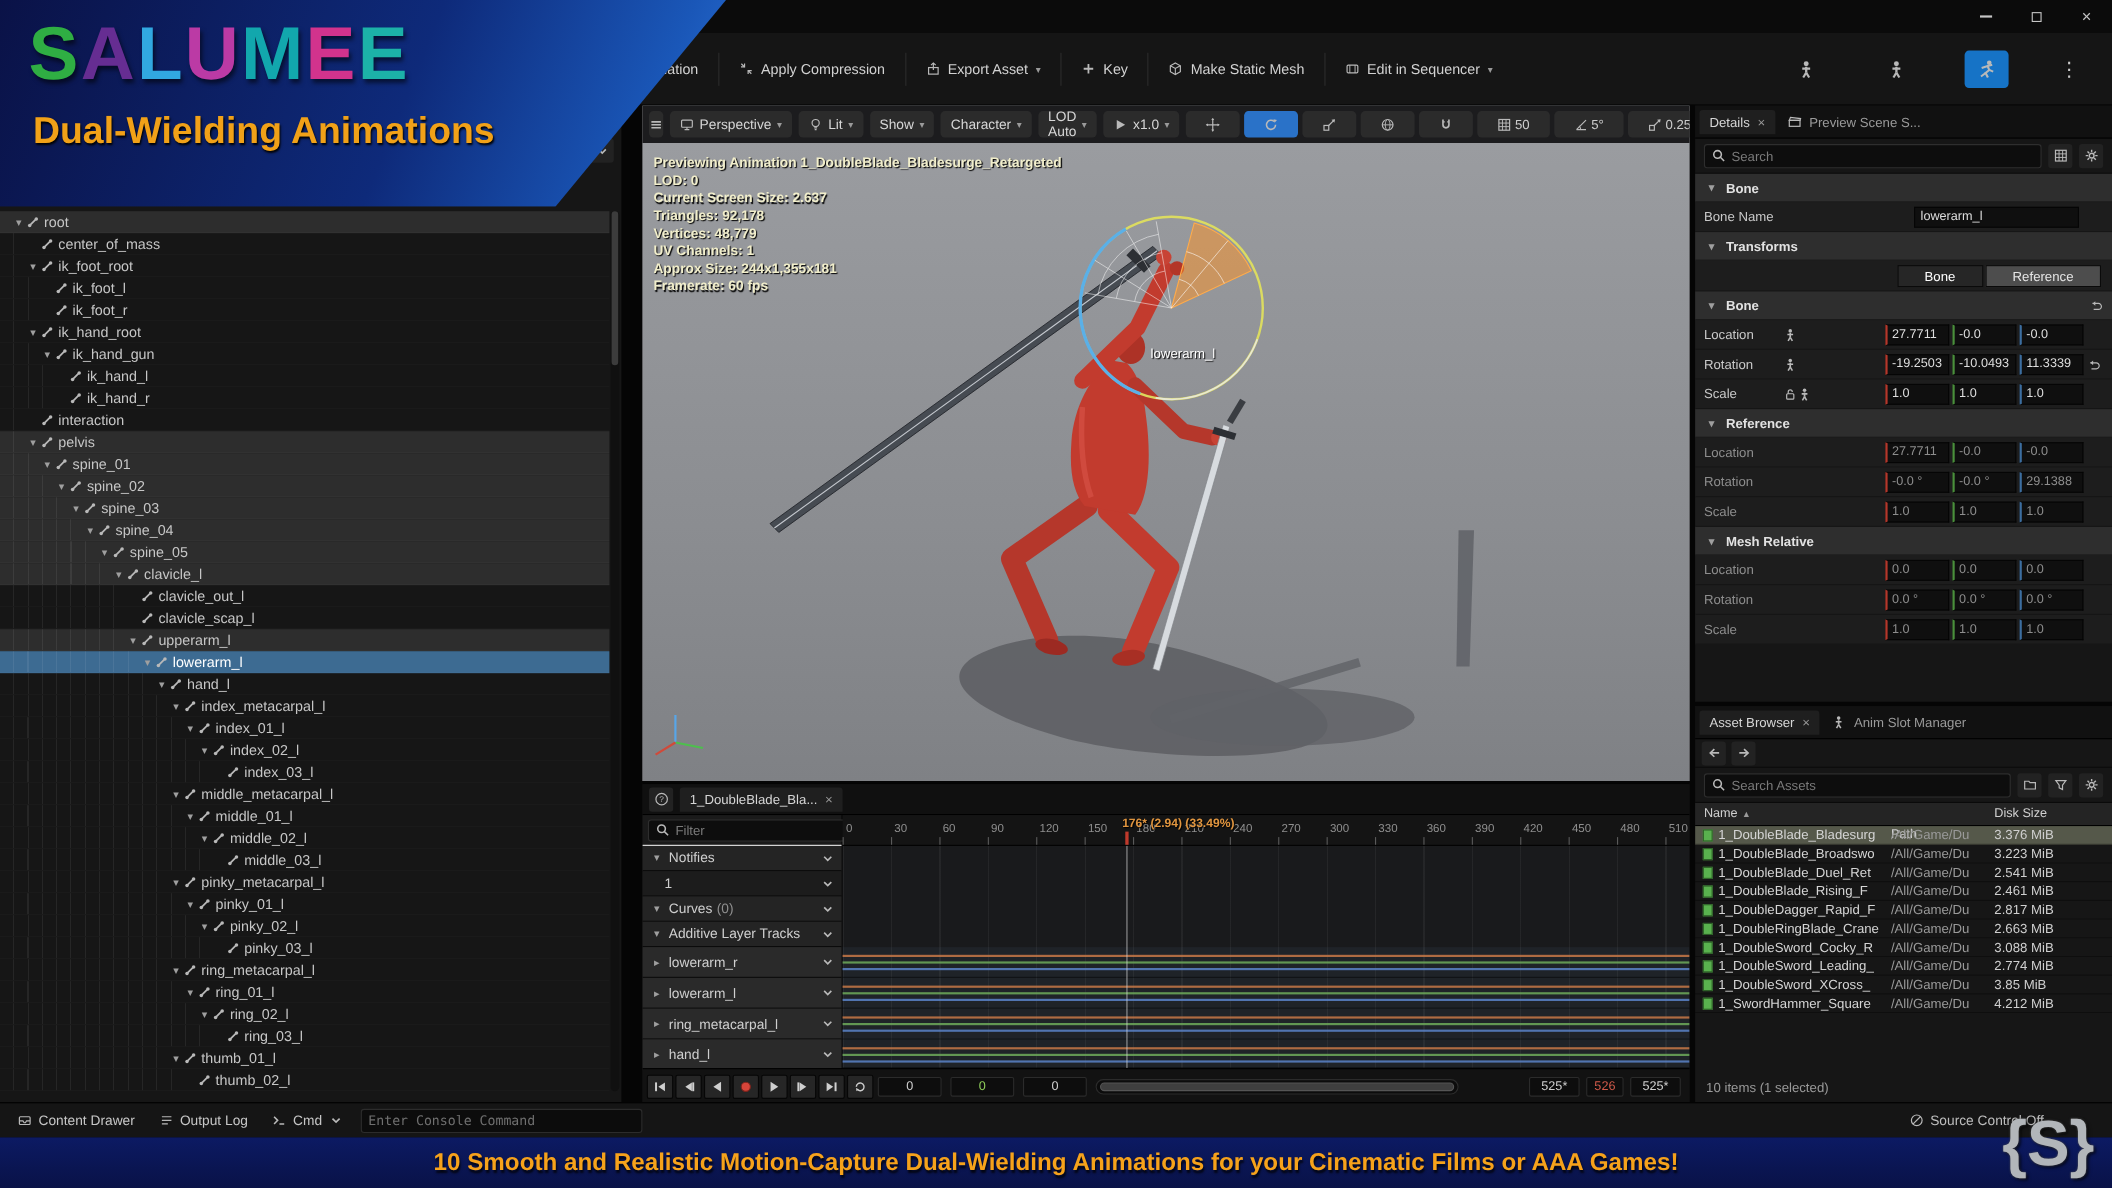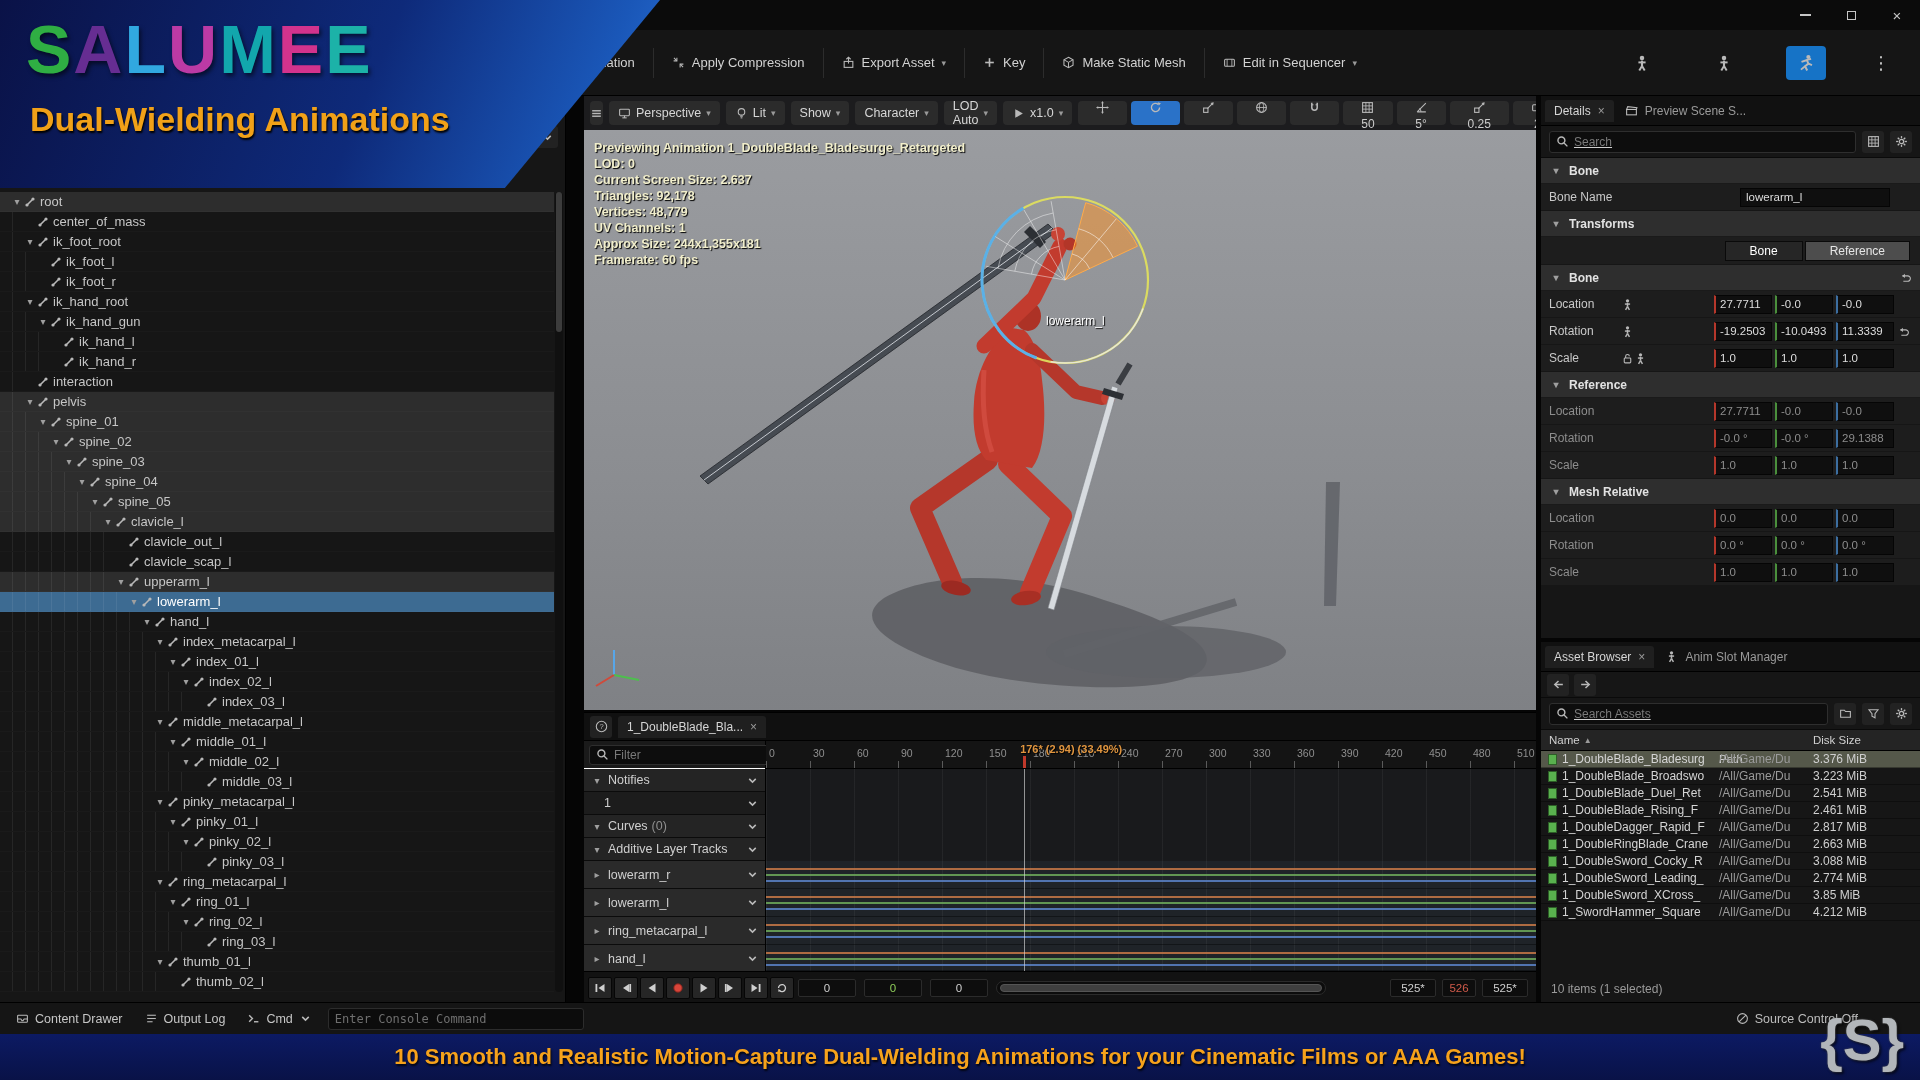--- a/index.html
+++ b/index.html
@@ -42,21 +42,21 @@
   #tree-scrollbar { position:absolute; right:2px; top:96px; width:8px; height:800px; background:#101010; border-radius:4px; }
   #tree-scrollbar .thumb { position:absolute; left:1px; top:0; width:6px; height:140px; background:#3c3c3c; border-radius:3px; }
 
   
   #viewport { left:584px; top:96px; width:952px; height:614px; background:#88898d; overflow:hidden; }
   #vp-toolbar { position:absolute; left:0; top:0; width:100%; height:34px; background:#1c1c1e; display:flex; align-items:center; gap:6px; padding:0 6px; z-index:5; }
   .vp-burger { width:28px; height:24px; display:flex; align-items:center; justify-content:center; background:#2b2b2b; border-radius:4px; }
   .vp-pill { display:flex; align-items:center; gap:5px; background:#2b2b2b; border-radius:4px; padding:0 9px; height:24px; font-size:12.5px; color:#d6d6d6; }
   .vp-pill .chev, .tb-btn .chev { font-size:9px; color:#9a9a9a; }
   #vp-snaps { margin-left:auto; display:flex; align-items:center; gap:4px; }
-  .vp-ic { display:flex; align-items:center; gap:3px; background:#2b2b2b; border-radius:4px; height:24px; padding:0 18px; font-size:12px; color:#ccc;flex-direction:column; }
+  .vp-ic { display:flex; align-items:center; gap:3px; background:#2b2b2b; border-radius:4px; height:24px; padding:0 18px; font-size:12px; color:#ccc; }
   .vp-ic.active { background:#2a72c8; color:#fff; }
   #vp-scene { position:absolute; left:0; top:34px; width:952px; height:580px; }
   #vp-stats { position:absolute; left:10px; top:44px; z-index:4; }
   #vp-stats div { font-size:12.5px; font-weight:bold; color:#f1eecb; text-shadow:1px 1px 1px #000; line-height:16px; }
   #bone-label { position:absolute; left:462px; top:218px; z-index:4; font-size:12px; color:#ffffff; text-shadow:1px 1px 1px #000; }
 
   
   #timeline { left:584px; top:712px; width:952px; height:290px; background:#161616; border-top:1px solid #000; overflow:hidden; }
   #tl-tabrow { position:absolute; left:0; top:0; width:100%; height:28px; background:#101010; display:flex; align-items:center; gap:6px; padding:0 6px; border-bottom:1px solid #000; }
   .tab { display:flex; align-items:center; gap:7px; background:#1f1f1f; height:22px; padding:0 9px; border-radius:3px 3px 0 0; font-size:12px; color:#d6d6d6; }
@@ -88,21 +88,21 @@
   .tbtn svg { width:12px; height:12px; }
   #transport { position:absolute; left:4px; top:5px; display:flex; gap:2px; }
   .ffield { position:absolute; height:18px; background:#0d0d0d; border:1px solid #2b2b2b; border-radius:2px; font-size:11.5px; display:flex; align-items:center; justify-content:center; top:7px; color:#cfcfcf; }
   #frange { position:absolute; left:412px; top:9px; width:330px; height:14px; background:#0c0c0c; border:1px solid #2b2b2b; border-radius:7px; }
   #frange .thumb { position:absolute; left:3px; right:3px; top:2px; bottom:2px; background:#3f3f3f; border:1px solid #555; border-radius:5px; }
 
   
   #details-panel { left:1541px; top:96px; width:379px; height:542px; background:#161616; overflow:hidden; }
   #asset-panel { left:1541px; top:642px; width:379px; height:360px; background:#161616; overflow:hidden; }
   .ptabrow { display:flex; align-items:center; gap:2px; height:30px; background:#111; border-bottom:1px solid #000; padding:0 4px; }
-  .psearch { display:flex; align-items:center; gap:6px; height:32px; padding:0 8px; border-bottom:1px solid #0a0a0a;text-decoration:underline; }
+  .psearch { display:flex; align-items:center; gap:6px; height:32px; padding:0 8px; border-bottom:1px solid #0a0a0a; }
   .dhead { height:26px; display:flex; align-items:center; gap:6px; background:#2e2e2e; border-bottom:1px solid #1a1a1a; padding:0 8px; font-size:12px; color:#e2e2e2; font-weight:bold; }
   .dhead .rst { margin-left:auto; }
   .prow { height:27px; background:#1d1d1d; border-bottom:1px solid #161616; padding:0 8px; display:flex; align-items:center; font-size:12px; color:#c9c9c9; }
   .plabel { width:72px; flex:0 0 auto; }
   .vboxes { margin-left:auto; display:flex; gap:3px; }
   .vbox { width:58px; height:19px; display:flex; align-items:center; padding:0 4px; background:#0f0f0f; border:1px solid #050505; font-size:11.5px; color:#dedede; overflow:hidden; white-space:nowrap; }
   .vbox.x { border-left:2px solid #b5372b; } .vbox.y { border-left:2px solid #4a8f3c; } .vbox.z { border-left:2px solid #3c6ea0; }
   .rslot { width:18px; display:flex; justify-content:center; flex:0 0 auto; }
   .prow.dis, .prow.dis .vbox { color:#8d8d8d; }
   .namebox { margin-left:auto; margin-right:22px; width:150px; height:19px; background:#0f0f0f; border:1px solid #050505; font-size:11.5px; color:#dedede; display:flex; align-items:center; padding:0 5px; }

